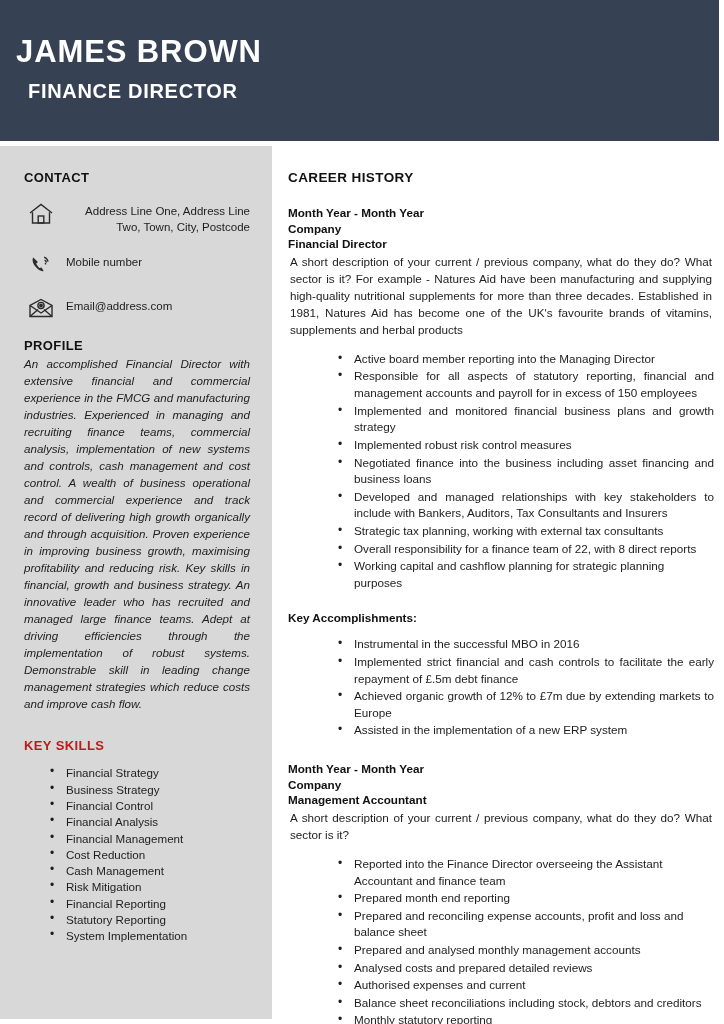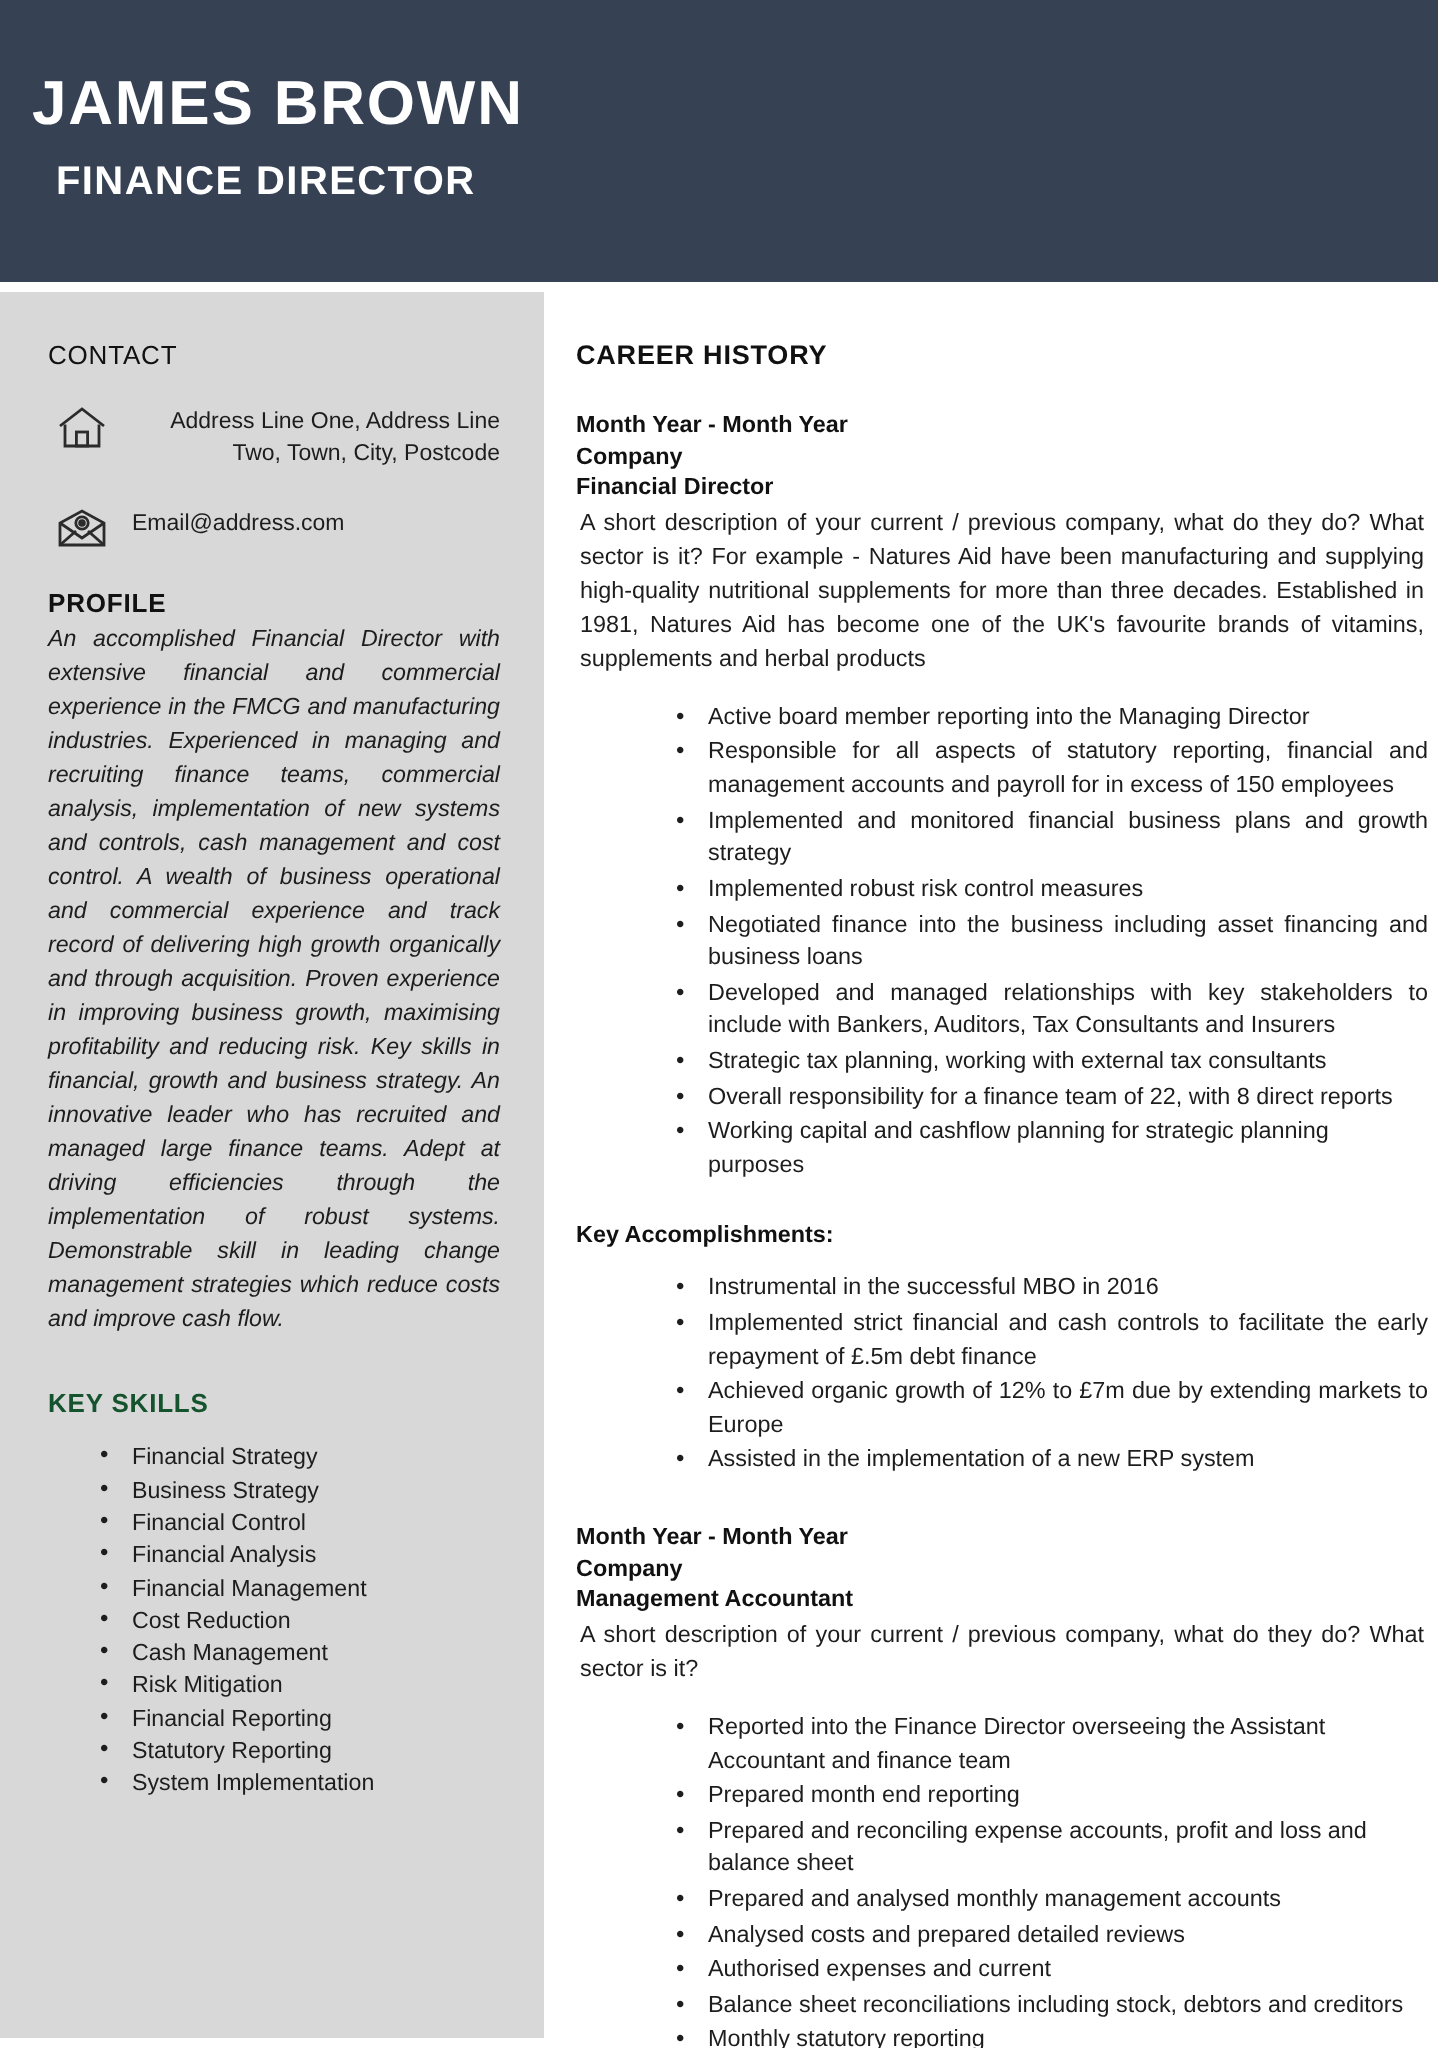--- a/index.html
+++ b/index.html
@@ -60,21 +60,21 @@
     top: 146px;
     width: 272px;
     height: 873px;
     background: #d8d8d8;
     box-sizing: border-box;
     padding: 24px 22px 0 24px;
   }
 
   .side-heading {
     font-size: 13px;
-    font-weight: normal;
+    font-weight: bold;
     letter-spacing: 0.4px;
     color: #111111;
     margin: 0 0 14px 0;
   }
 
   .contact-list {
     margin: 0 0 0 2px;
     padding: 0;
     list-style: none;
     text-align: right;
@@ -117,21 +117,21 @@
     color: #1d1d1d;
     font-style: italic;
   }
 
   .skills-block { margin-top: 26px; }
   .skills-heading {
     font-size: 13px;
     font-weight: bold;
     letter-spacing: 0.4px;
     margin: 0 0 12px 0;
-    color: #14532d;
+    color: #b91c1c;
   }
   .skills-list {
     margin: 0;
     padding-left: 26px;
     list-style: none;
   }
   .skills-list li {
     font-size: 11.6px;
     line-height: 1.32;
     position: relative;
@@ -228,20 +228,31 @@
           <span class="contact-icon">
             <svg width="26" height="24" viewBox="0 0 26 24" fill="none" stroke="#2b2b2b" stroke-width="1.4">
               <path d="M2 11 L13 2.5 L24 11"></path>
               <path d="M4.5 10.2 L4.5 21 L21.5 21 L21.5 10.2"></path>
               <rect x="10.2" y="14" width="5.6" height="7"></rect>
             </svg>
           </span>
           <span class="contact-text">Address Line One, Address Line Two, Town, City, Postcode</span>
         </li>
 
+        <li class="contact-item">
+          <span class="contact-icon">
+            <svg width="24" height="24" viewBox="0 0 24 24" fill="none" stroke="#2b2b2b" stroke-width="1.4">
+              <path d="M4.2 4.5 C3 6.5 3.6 10 6.4 13.5 C9.2 17 12.6 18.8 14.6 18 L12.6 14.5 L10.4 15 C9 13.8 7.8 12.2 7.2 10.6 L8.9 9 Z" fill="#2b2b2b" stroke="none"></path>
+              <path d="M15.2 4.2 C17.2 5 18.6 6.6 19 8.6"></path>
+              <path d="M15.6 7.2 C16.6 7.7 17.3 8.5 17.5 9.5"></path>
+              <path d="M16 10 C16.4 10.3 16.7 10.8 16.8 11.3"></path>
+            </svg>
+          </span>
+          <span class="contact-text">Mobile number</span>
+        </li>
 
         <li class="contact-item">
           <span class="contact-icon">
             <svg width="26" height="22" viewBox="0 0 26 22" fill="none" stroke="#2b2b2b" stroke-width="1.4">
               <path d="M2 18.5 L2 7.5 L13 1.5 L24 7.5 L24 18.5 Z"></path>
               <path d="M2 18.5 L10 11.5"></path>
               <path d="M24 18.5 L16 11.5"></path>
               <path d="M2 7.5 L13 15 L24 7.5"></path>
               <circle cx="13" cy="7.5" r="3.1"></circle>
               <circle cx="13" cy="7.5" r="1.2" fill="#2b2b2b"></circle>

